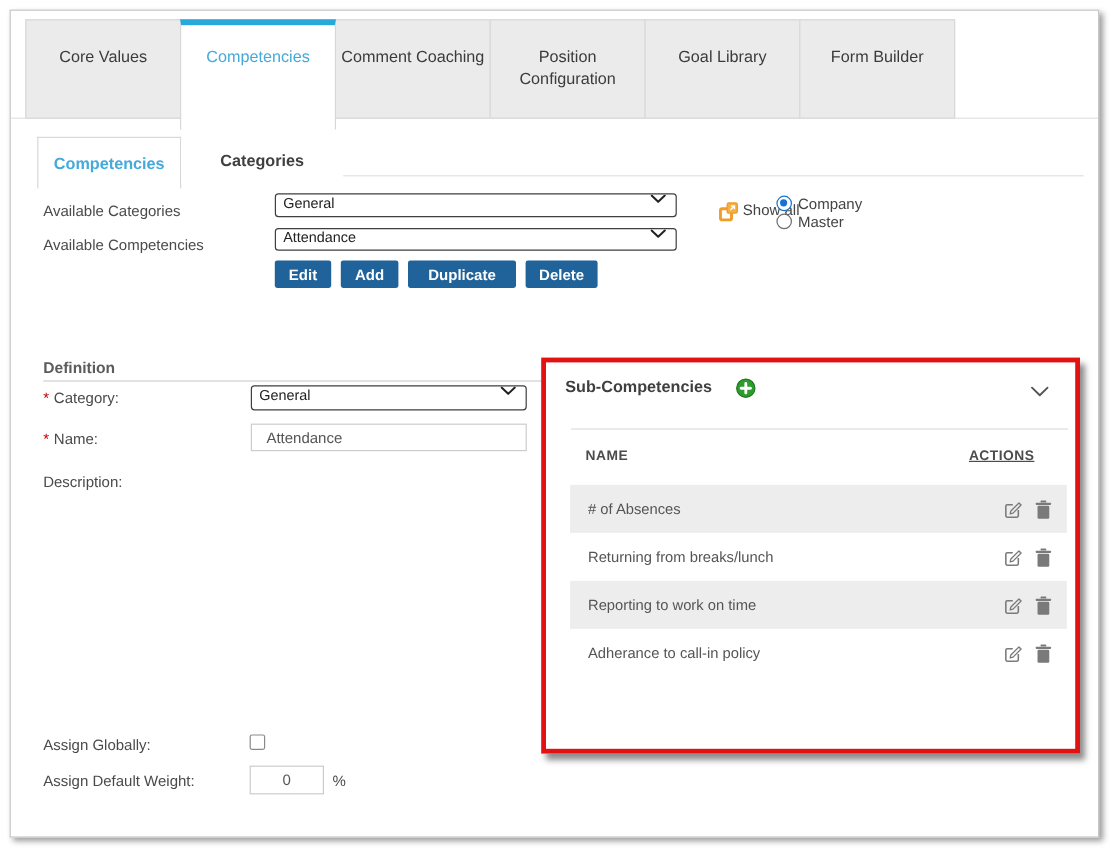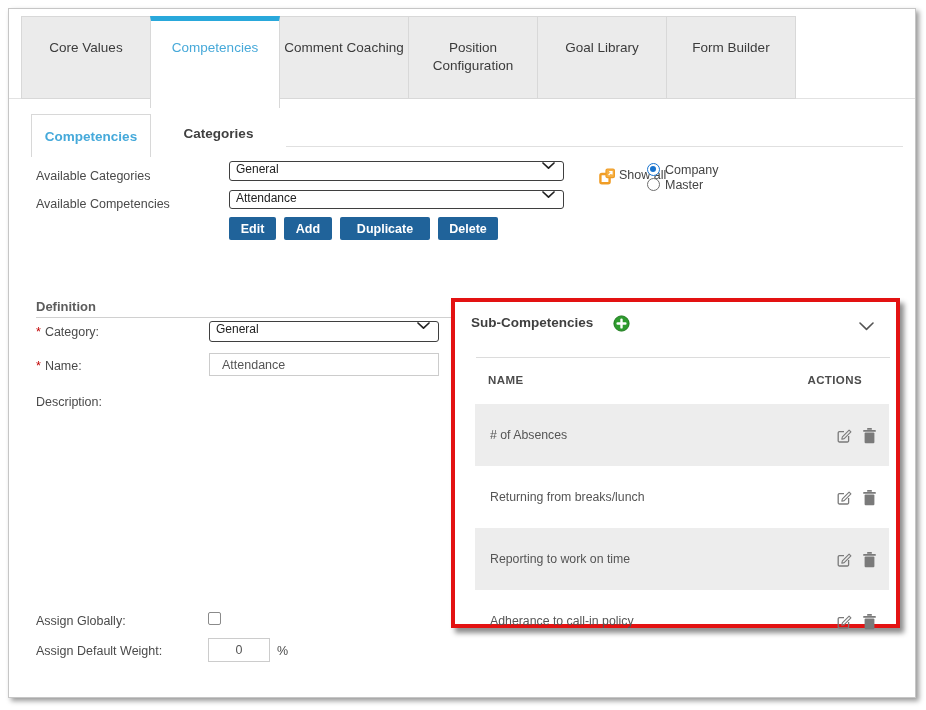--- a/index.html
+++ b/index.html
@@ -58,23 +58,23 @@
 
   
   .panel { position:absolute; left:442px; top:289px; width:449px; height:330px; background:#fff;
            border:4px solid #e31212; box-shadow:4px 5px 5px rgba(0,0,0,.45); }
   .panel-title { position:absolute; left:16px; top:13px; display:flex; align-items:flex-start; gap:20px;
                  font-size:13.5px; font-weight:700; color:#3f3f3f; }
   .panel-chevron { position:absolute; right:22px; top:20px; cursor:pointer; }
   .panel-rule { position:absolute; left:21px; right:6px; top:55px; border-top:1px solid #dcdcdc; }
   .col-head { position:absolute; top:72px; font-size:11.5px; font-weight:700; color:#4c4c4c; letter-spacing:.4px; }
   .col-name { left:33px; }
-  .col-actions { right:34px; }
+  .col-actions { right:34px;text-decoration:underline; }
   .rows { position:absolute; left:20px; right:7px; top:102px; }
-  .row { height:62px; display:flex; align-items:center; padding:0 12px 0 15px; font-size:12.3px; color:#555; }
+  .row { height:40px; display:flex; align-items:center; padding:0 12px 0 15px; font-size:12.3px; color:#555; }
   .row:nth-child(odd) { background:#ededed; }
   .row .rname { flex:1; }
   .row .acts { display:flex; gap:10px; align-items:center; color:#7a7a7a; }
   .icon-btn { cursor:pointer; display:flex; }
 </style>
 </head>
 <body>
 
 <div id="frame">
 

